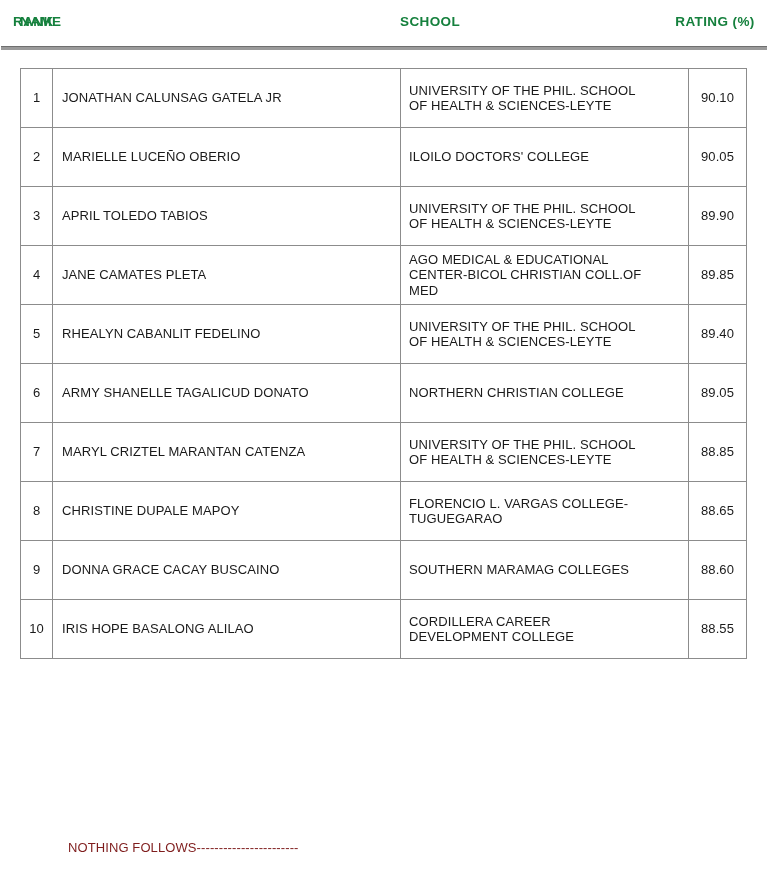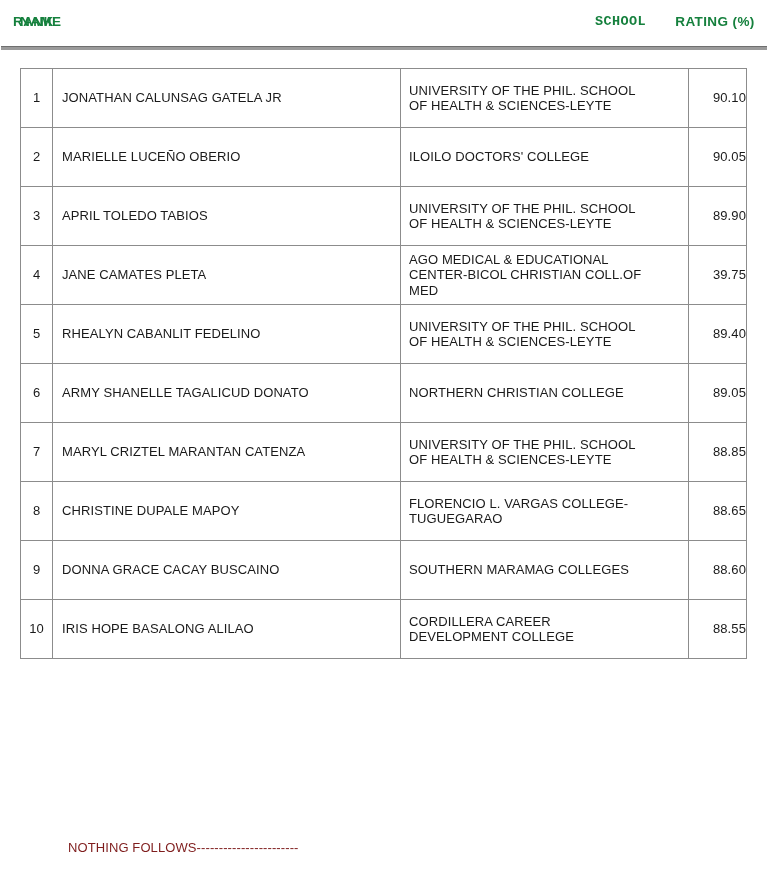--- a/index.html
+++ b/index.html
@@ -27,21 +27,21 @@
   .col-header {
     position: absolute;
     font-size: 13.5px;
     font-weight: bold;
     letter-spacing: 0.4px;
     white-space: nowrap;
     color: #15803d;
   }
   .ch-rank  { left: 13px;  top: 0; }
   .ch-name  { left: 0;  top: 0; width: 440px; text-align: left; margin-left: 20px; }
-  .ch-school{ left: 400px; top: 0; width: 246px; text-align: right; font-family: Liberation Mono, monospace; }
+  .ch-school{ left: 400px; top: 0; width: 246px; text-align: left; }
   .ch-rating{ left: 648px; top: 0; width: 134px; text-align: center; }
 
   
   .header-rule {
     position: absolute;
     top: 46px;
     left: 1px;
     width: 766px;
     height: 3px;
     background: #9a9a9a;
@@ -83,21 +83,21 @@
     white-space: nowrap;
     letter-spacing: 0.1px;
     margin-left: 48px;
   }
   .cell-school {
     padding-left: 8px !important;
     padding-right: 5px !important;
     letter-spacing: 0.1px;
   }
   .cell-rating {
-    text-align: right;
+    text-align: center;
     font-size: 13px;
     letter-spacing: 0.1px;
   }
   .school-line { display: block; }
 
   
   .footer-note {
     position: absolute;
     top: 840px;
     left: 68px;
@@ -154,21 +154,21 @@
         <td class="cell-rating">89.90</td>
       </tr>
       <tr>
         <td class="cell-rank">4</td>
         <td class="cell-name">JANE CAMATES  PLETA</td>
         <td class="cell-school">
           <span class="school-line">AGO MEDICAL &amp; EDUCATIONAL</span>
           <span class="school-line">CENTER-BICOL CHRISTIAN COLL.OF</span>
           <span class="school-line">MED</span>
         </td>
-        <td class="cell-rating">39.75</td>
+        <td class="cell-rating">89.85</td>
       </tr>
       <tr>
         <td class="cell-rank">5</td>
         <td class="cell-name">RHEALYN CABANLIT  FEDELINO</td>
         <td class="cell-school">
           <span class="school-line">UNIVERSITY OF THE PHIL. SCHOOL</span>
           <span class="school-line">OF HEALTH &amp; SCIENCES-LEYTE</span>
         </td>
         <td class="cell-rating">89.40</td>
       </tr>

